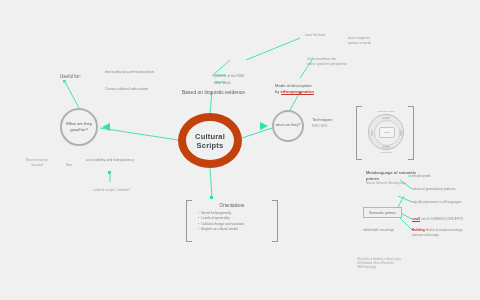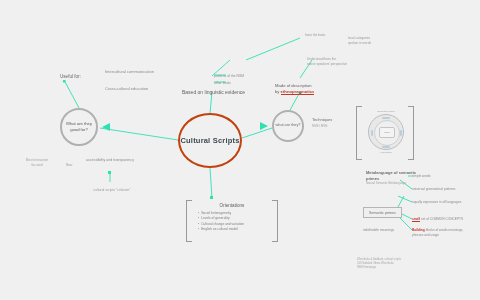--- a/index.html
+++ b/index.html
@@ -18,21 +18,21 @@
     border-radius:50%;
     border:2px solid #b0b0b0;
     background:#f0f0f0;
     display:flex;align-items:center;justify-content:center;
     text-align:center;
     color:#555;
     box-sizing:border-box;
   }
   #node-center{
     left:178px;top:113px;width:64px;height:55px;
-    border:2px solid #c2410c;
+    border:8px solid #c2410c;
   }
   #node-center .lbl{
     font-size:7.5px;font-weight:bold;color:#3c4a52;letter-spacing:.2px;
   }
   #node-left{left:60px;top:108px;width:38px;height:38px;}
   #node-left .lbl{font-size:4.2px;line-height:1.5;color:#5a5a5a;}
   #node-right{left:272px;top:110px;width:32px;height:32px;}
   #node-right .lbl{font-size:3.8px;line-height:1.5;color:#6a6a6a;}
 
   .txt{position:absolute;color:#777;line-height:1.45;}

